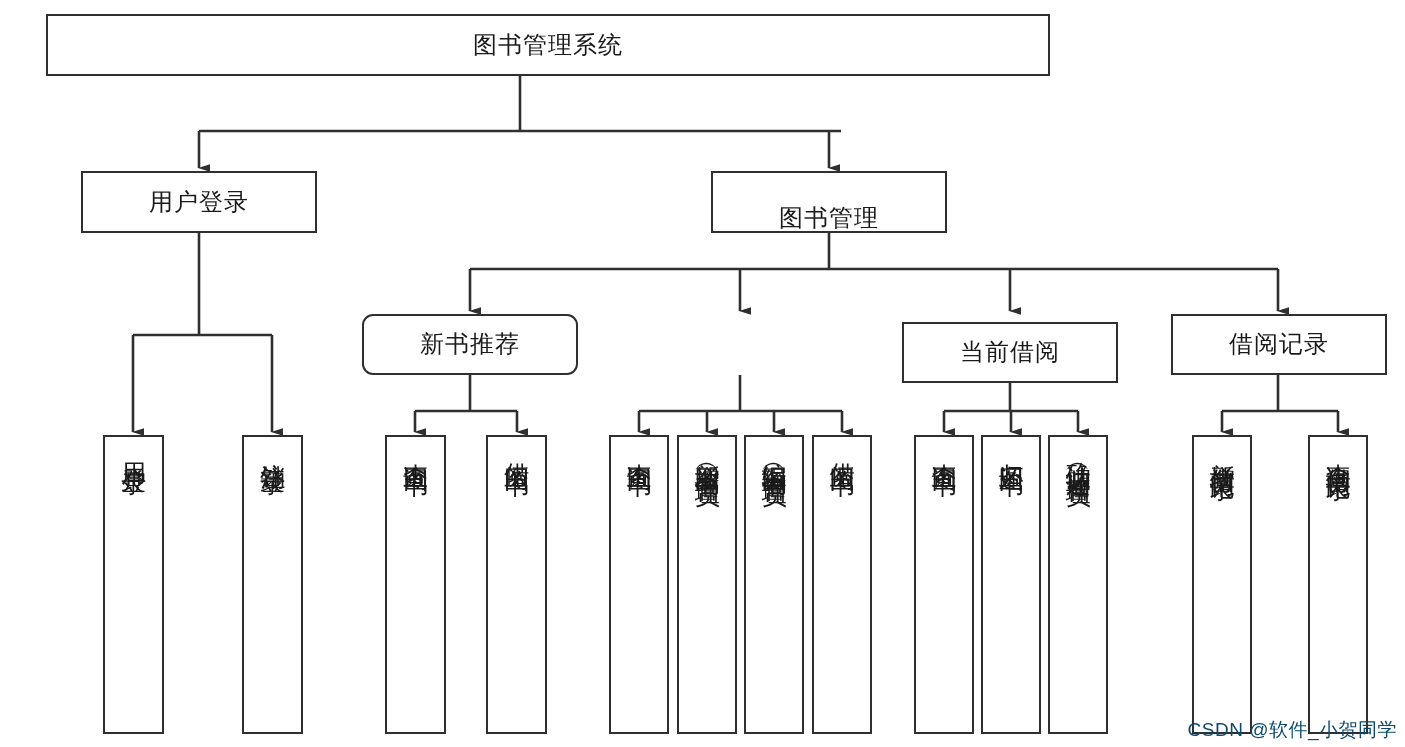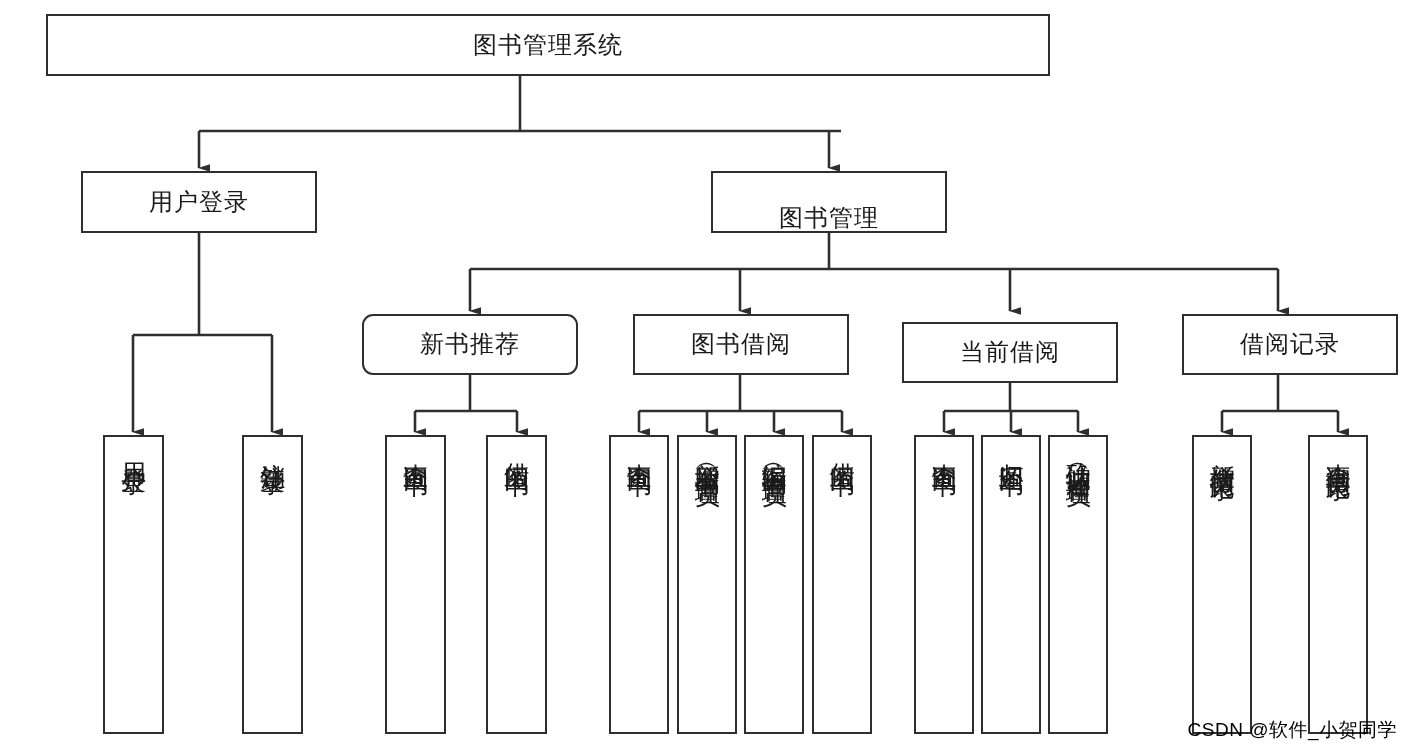--- a/index.html
+++ b/index.html
@@ -53,21 +53,21 @@
     line-height: 1.26;
     letter-spacing: 3px;
     color: #1a1a1a;
     white-space: nowrap;
   }
   .watermark {
     position: absolute;
     right: 8px;
     bottom: 4px;
     font-size: 19px;
-    color: #000000;
+    color: #0c4a6e;
     letter-spacing: 0.5px;
     white-space: nowrap;
   }
 </style>
 </head>
 <body>
 
 <div id="canvas">
 
   <svg class="edges" viewBox="0 0 1405 747" xmlns="http://www.w3.org/2000/svg">
@@ -127,27 +127,24 @@
   <div class="node h-node" style="left:81px; top:171px; width:236px; height:62px;">
     <span>用户登录</span>
   </div>
   <div class="node h-node" style="left:711px; top:171px; width:236px; height:62px;align-items:flex-end;">
     <span>图书管理</span>
   </div>
 
   <div class="node h-node" style="left:362px; top:314px; width:216px; height:61px;border-radius:11px;">
     <span>新书推荐</span>
   </div>
-  <div class="node h-node" style="left:633px; top:314px; width:216px; height:61px;">
-    <span>图书借阅</span>
-  </div>
   <div class="node h-node" style="left:902px; top:322px; width:216px; height:61px;">
     <span>当前借阅</span>
   </div>
-  <div class="node h-node" style="left:1171px; top:314px; width:216px; height:61px;margin-left:11px;">
+  <div class="node h-node" style="left:1171px; top:314px; width:216px; height:61px;">
     <span>借阅记录</span>
   </div>
 
   <div class="node v-node" style="left:103px; top:435px; width:61px; height:299px;">
     <span class="v-label">用户登录</span>
   </div>
   <div class="node v-node" style="left:242px; top:435px; width:61px; height:299px;">
     <span class="v-label">注销登录</span>
   </div>
 

